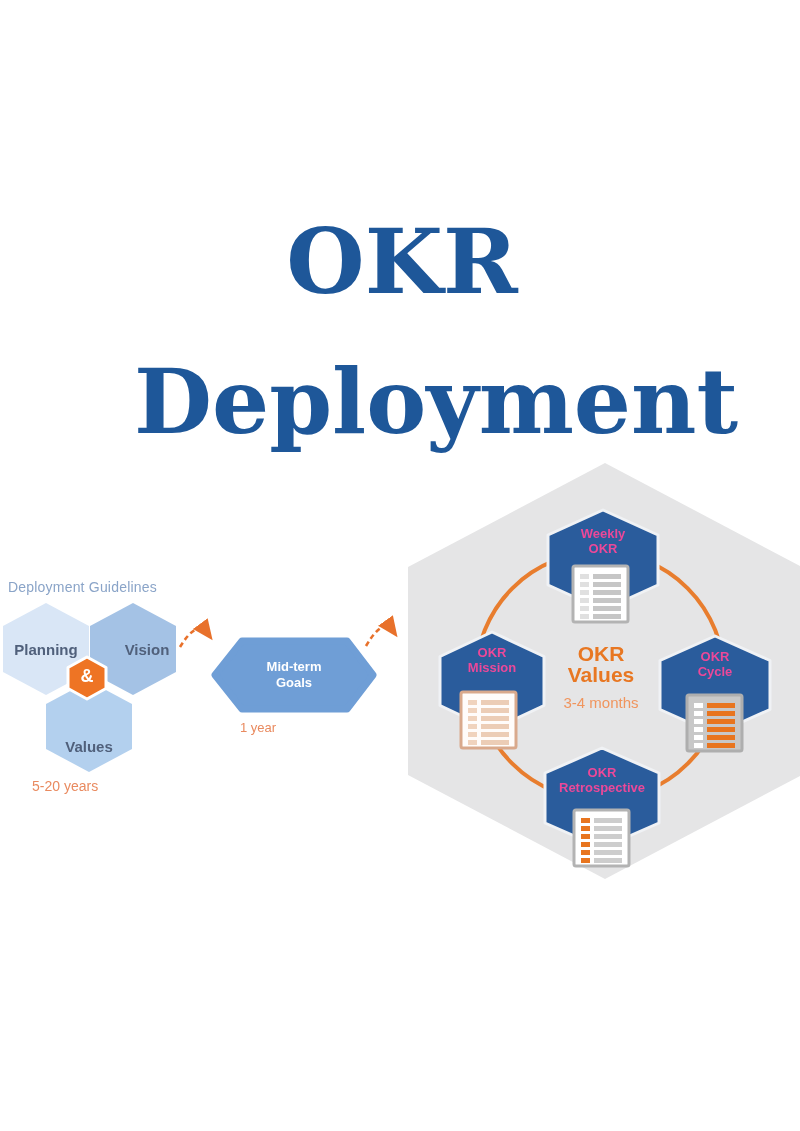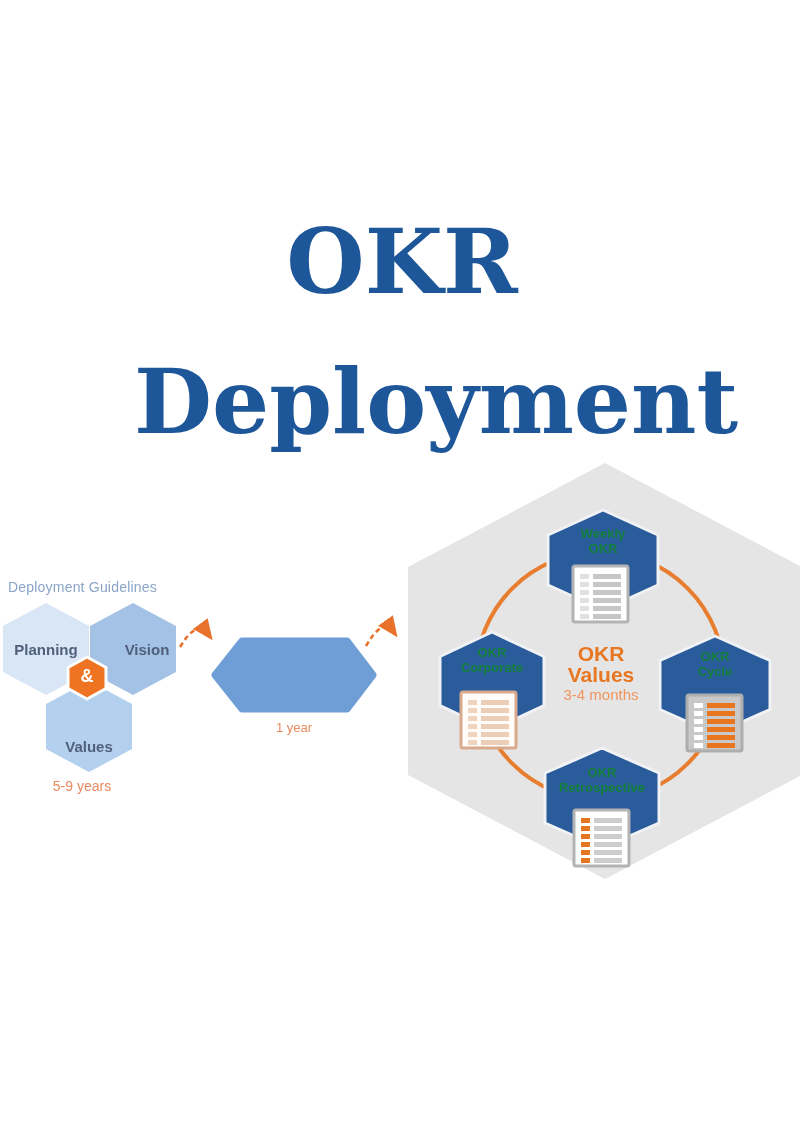--- a/index.html
+++ b/index.html
@@ -29,34 +29,34 @@
   
   .ov{position:absolute;}
   .corp-heading{left:8px;top:579px;width:180px;font-size:14px;letter-spacing:.2px;
      color:var(--label_blue);}
   .hex-label{font-weight:bold;font-size:15px;color:var(--hex_text);text-align:center;}
   .mission-label{left:2px;top:641px;width:88px;}
   .vision-label{left:89px;top:641px;width:88px;margin-left:14px;}
   .values-label{left:45px;top:718px;width:88px;margin-top:20px;}
   .amp-label{left:67px;top:666px;width:40px;text-align:center;
      font-weight:bold;font-size:18px;color:#fff;}
-  .orange-note{font-size:14px;color:var(--orange_text);text-align:center;}
+  .orange-note{font-size:14px;color:var(--orange_text);}
   .corp-years{left:32px;top:778px;width:100px;}
   .mid-label{left:234px;top:659px;width:120px;text-align:center;color:#fff;
      font-weight:bold;font-size:13px;line-height:15.5px;}
   .mid-year{left:240px;top:720px;width:108px;font-size:13px;}
-  .node-label{position:absolute;text-align:center;color:#15803d;font-weight:bold;
+  .node-label{position:absolute;text-align:center;color:#ec4899;font-weight:bold;
      font-size:13px;line-height:15px;}
   .node-weekly{left:548px;top:526px;width:110px;}
   .node-planning{left:440px;top:645px;width:104px;}
   .node-review{left:660px;top:649px;width:110px;}
   .node-retro{left:545px;top:765px;width:114px;}
   .cycle-center{left:540px;top:643px;width:122px;text-align:center;}
   .cycle-big{font-weight:bold;font-size:21px;line-height:21px;color:var(--orange);}
-  .cycle-sub{font-size:15px;line-height:16px;margin-top:2px;color:var(--orange_light);}
+  .cycle-sub{font-size:15px;line-height:16px;margin-top:10px;color:var(--orange_light);}
 </style>
 </head>
 <body>
 
 <div class="page">
 
   <svg class="layer" width="800" height="1131" viewBox="0 0 800 1131">
     <defs>
       <marker id="ah" orient="auto" markerWidth="9" markerHeight="8" refX="5" refY="3.5">
         <path d="M0,0 L8,3.5 L0,7 Z" class="arrow-head"></path>
@@ -121,31 +121,35 @@
   </svg>
 
   <div class="title-line l1">OKR</div>
   <div class="title-line l2">Deployment</div>
 
   <div class="ov corp-heading">Deployment Guidelines</div>
   <div class="ov hex-label mission-label">Planning</div>
   <div class="ov hex-label vision-label">Vision</div>
   <div class="ov hex-label values-label">Values</div>
   <div class="ov amp-label">&amp;</div>
-  <div class="ov orange-note corp-years">5-9 years</div>
+  <div class="ov orange-note corp-years">5-20 years</div>
 
+  <div class="ov mid-label">
+    <div>Mid-term</div>
+    <div>Goals</div>
+  </div>
   <div class="ov orange-note mid-year">1 year</div>
 
   <div class="node-label node-weekly">
     <div>Weekly</div>
     <div>OKR</div>
   </div>
   <div class="node-label node-planning">
     <div>OKR</div>
-    <div>Corporate</div>
+    <div>Mission</div>
   </div>
   <div class="node-label node-review">
     <div>OKR</div>
     <div>Cycle</div>
   </div>
   <div class="node-label node-retro">
     <div>OKR</div>
     <div>Retrospective</div>
   </div>
 

